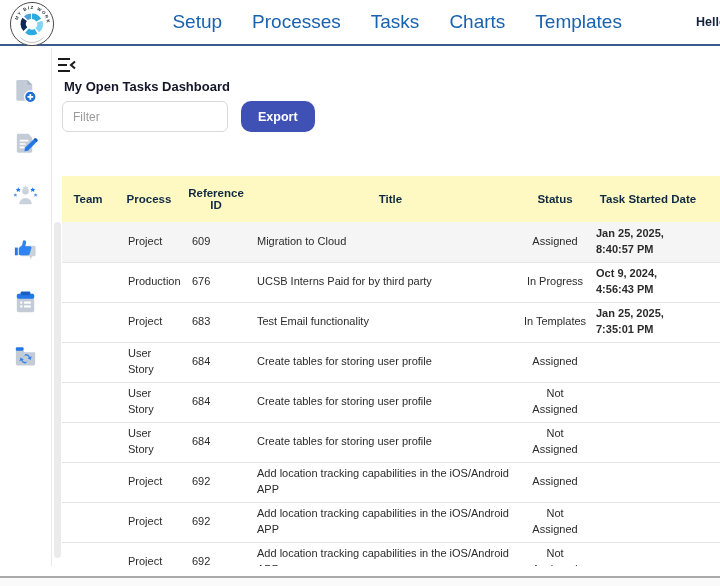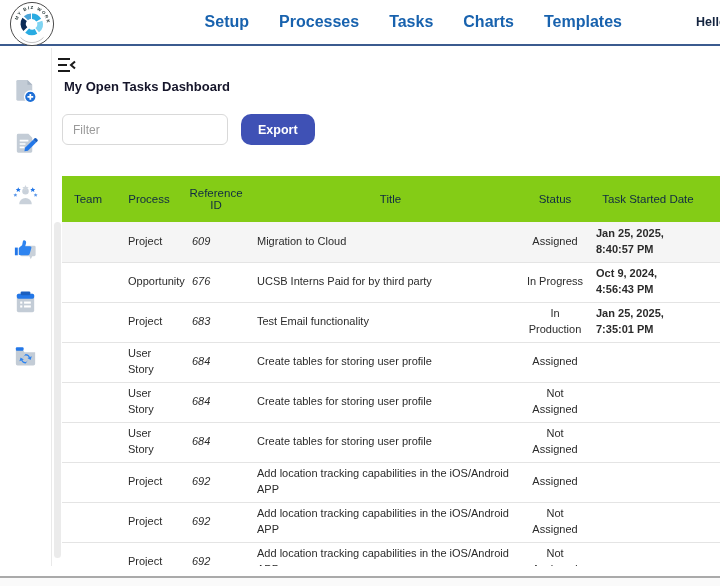--- a/index.html
+++ b/index.html
@@ -5,54 +5,54 @@
   * { margin:0; padding:0; box-sizing:border-box; }
   html,body { background:#fff; }
   body { font-family:"Liberation Sans", sans-serif; }
   .app { position:relative; width:720px; height:586px; background:#fff; overflow:hidden; }
 
   
   .topbar { position:relative; height:46px; background:#fff; border-bottom:2px solid #3b5b8f;
             display:flex; align-items:center; }
   .logo-wrap { position:absolute; left:9px; top:1px; width:46px; height:46px; }
   .nav { display:flex; align-items:center; margin-left:auto; gap:30px; padding-right:0; }
-  .nav a { text-decoration:none; color:#1862ae; font-weight:700; font-size:16px; cursor:pointer; }
+  .nav a { text-decoration:none; color:#1862ae; font-weight:400; font-size:19px; cursor:pointer; }
   .greeting { font-weight:700; font-size:12.5px; color:#14243f; margin-left:44px; margin-right:-10px; white-space:nowrap; }
 
   
   .sidebar { position:absolute; left:0; top:48px; width:52px; height:538px; background:#fff;
              border-right:1px solid #e9e9e9; display:flex; flex-direction:column; align-items:center;
              padding-top:28px; gap:25px; }
   .side-icon { width:28px; height:28px; display:flex; align-items:center; justify-content:center; cursor:pointer; }
 
   
   .main { position:absolute; left:53px; top:46px; width:667px; height:568px; }
   .menu-fold { position:absolute; top:11px; left:4px; width:20px; height:16px; cursor:pointer; }
   .page-title { position:absolute; top:33px; left:11px; font-size:13px; font-weight:700; color:#15152a; }
-  .controls { position:absolute; top:68px; left:9px; display:flex; align-items:center; }
+  .controls { position:absolute; top:55px; left:9px; display:flex; align-items:center; }
   .filter-input { width:166px; height:31px; border:1px solid #d9d9d9; border-radius:6px;
                   padding:0 10px; font-size:12px; color:#333; outline:none; font-family:inherit; }
   .filter-input::placeholder { color:#9a9a9a; }
   .btn { height:31px; border:none; border-radius:10px; background:#3f51b5; color:#fff;
          font-weight:700; font-size:12.5px; padding:0 17px; cursor:pointer; font-family:inherit; }
   .btn.export { margin-left:13px; }
   .btn.refresh { margin-left:16px; }
 
   
   .tbl-wrap { position:absolute; top:130px; left:9px; width:880px; }
   table { border-collapse:collapse; table-layout:fixed; width:856px; font-size:11px; color:#2b2b2b; }
-  thead th { background:#84cc16; color:#102a43; font-weight:400; font-size:11.5px; height:46px;
+  thead th { background:#fef9c3; color:#102a43; font-weight:700; font-size:11.5px; height:46px;
              text-align:center; vertical-align:middle; padding:2px 4px; }
   thead th.al { text-align:center; padding-left:17px; }
   tbody tr { height:40px; border-bottom:1px solid #e4e4e4; background:#fff; cursor:pointer; }
   tbody tr.hl { background:#f5f5f5; }
   td { vertical-align:middle; padding:2px 6px; line-height:1.45; }
   td.c-team { padding-left:12px; }
   td.c-process { padding-left:14px;margin-top:38px; }
-  td.c-ref { padding-left:8px;font-style:italic; }
+  td.c-ref { padding-left:8px; }
   td.c-title { padding-left:9px; }
   td.c-status { text-align:center; padding:2px 3px;margin-top:48px; }
   td.c-date { padding-left:6px; padding-right:10px;font-weight:bold; }
 
   
   .v-scroll { position:absolute; left:54px; top:222px; width:7px; height:336px;
               background:#ebebeb; border-radius:4px; cursor:grab; }
 
   
   .bottom-cover { position:absolute; left:0; top:566px; width:720px; height:10px; background:#fff; }
@@ -192,33 +192,33 @@
               <td class="c-team"></td>
               <td class="c-process">Project</td>
               <td class="c-ref">609</td>
               <td class="c-title">Migration to Cloud</td>
               <td class="c-status">Assigned</td>
               <td class="c-date">Jan 25, 2025, 8:40:57 PM</td>
               <td class="c-extra"></td>
             </tr>
             <tr>
               <td class="c-team"></td>
-              <td class="c-process">Opportunity</td>
+              <td class="c-process">Production</td>
               <td class="c-ref">676</td>
               <td class="c-title">UCSB Interns Paid for by third party</td>
               <td class="c-status">In Progress</td>
               <td class="c-date">Oct 9, 2024, 4:56:43 PM</td>
               <td class="c-extra"></td>
             </tr>
             <tr>
               <td class="c-team"></td>
               <td class="c-process">Project</td>
               <td class="c-ref">683</td>
               <td class="c-title">Test Email functionality</td>
-              <td class="c-status">In Production</td>
+              <td class="c-status">In Templates</td>
               <td class="c-date">Jan 25, 2025, 7:35:01 PM</td>
               <td class="c-extra"></td>
             </tr>
             <tr>
               <td class="c-team"></td>
               <td class="c-process">User Story</td>
               <td class="c-ref">684</td>
               <td class="c-title">Create tables for storing user profile</td>
               <td class="c-status">Assigned</td>
               <td class="c-date"></td>

